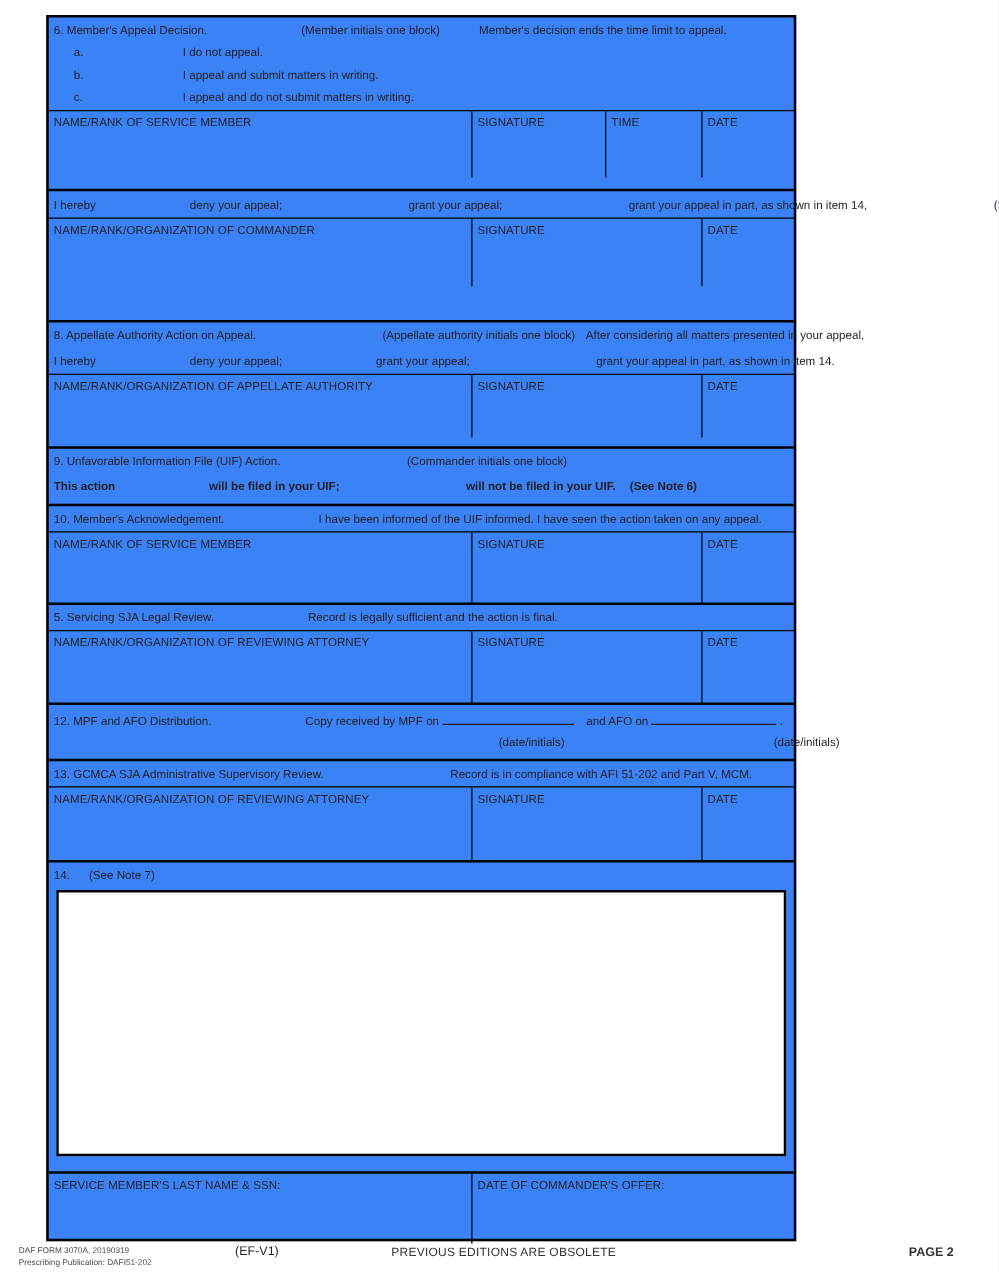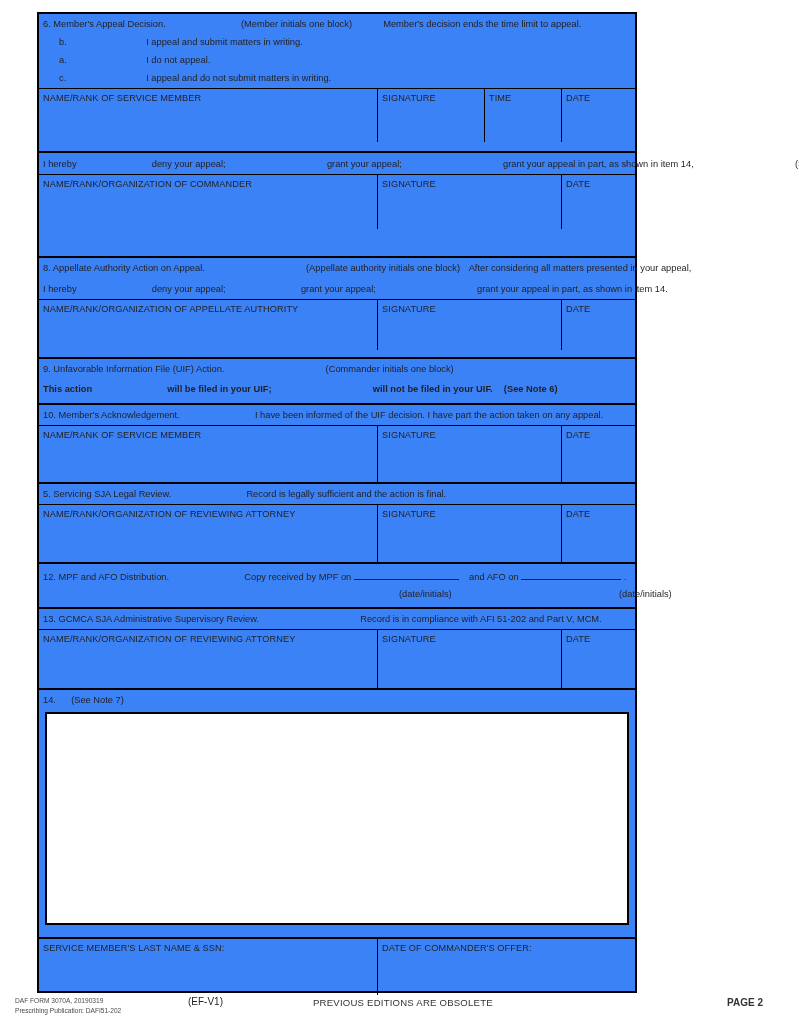--- a/index.html
+++ b/index.html
@@ -160,28 +160,28 @@
       <div class="inst">
         <span>6.</span>
         <span>Member's Appeal Decision.</span>
         <span class="gap-lg"></span>
         <span>(Member initials one block)</span>
         <span class="gap-sm"></span>
         <span>Member's decision ends the time limit to appeal.</span>
       </div>
 
       <div class="inst" style="padding-top:1px;">
+        <span class="item-letter">a.</span>
+        <span class="item-gap"></span>
+        <span>I do not appeal.</span>
+      </div>
+      <div class="inst" style="padding-top:1px;">
         <span class="item-letter">b.</span>
         <span class="item-gap"></span>
         <span>I appeal and submit matters in writing.</span>
-      </div>
-      <div class="inst" style="padding-top:1px;">
-        <span class="item-letter">a.</span>
-        <span class="item-gap"></span>
-        <span>I do not appeal.</span>
       </div>
       <div class="inst" style="padding-top:1px;">
         <span class="item-letter">c.</span>
         <span class="item-gap"></span>
         <span>I appeal and do not submit matters in writing.</span>
       </div>
 
       <div class="sigrow" style="height:54px;">
         <div class="cell c-name">
           <span>NAME/RANK OF SERVICE MEMBER</span>
@@ -272,21 +272,21 @@
         <span style="display:inline-block;width:6px;"></span>
         <span>(See Note 6)</span>
       </div>
     </div>
 
     <div class="block" style="height:79px;">
       <div class="inst">
         <span>10.</span>
         <span>Member's Acknowledgement.</span>
         <span class="gap-lg"></span>
-        <span>I have been informed of the UIF decision.  I have part the action taken on any appeal.</span>
+        <span>I have been informed of the UIF informed.  I have seen the action taken on any appeal.</span>
       </div>
       <div class="sigrow" style="height:58px;">
         <div class="cell c-name">
           <span>NAME/RANK OF SERVICE MEMBER</span>
         </div>
         <div class="cell c-sig">
           <span>SIGNATURE</span>
         </div>
         <div class="cell c-date-wide">
           <span>DATE</span>

